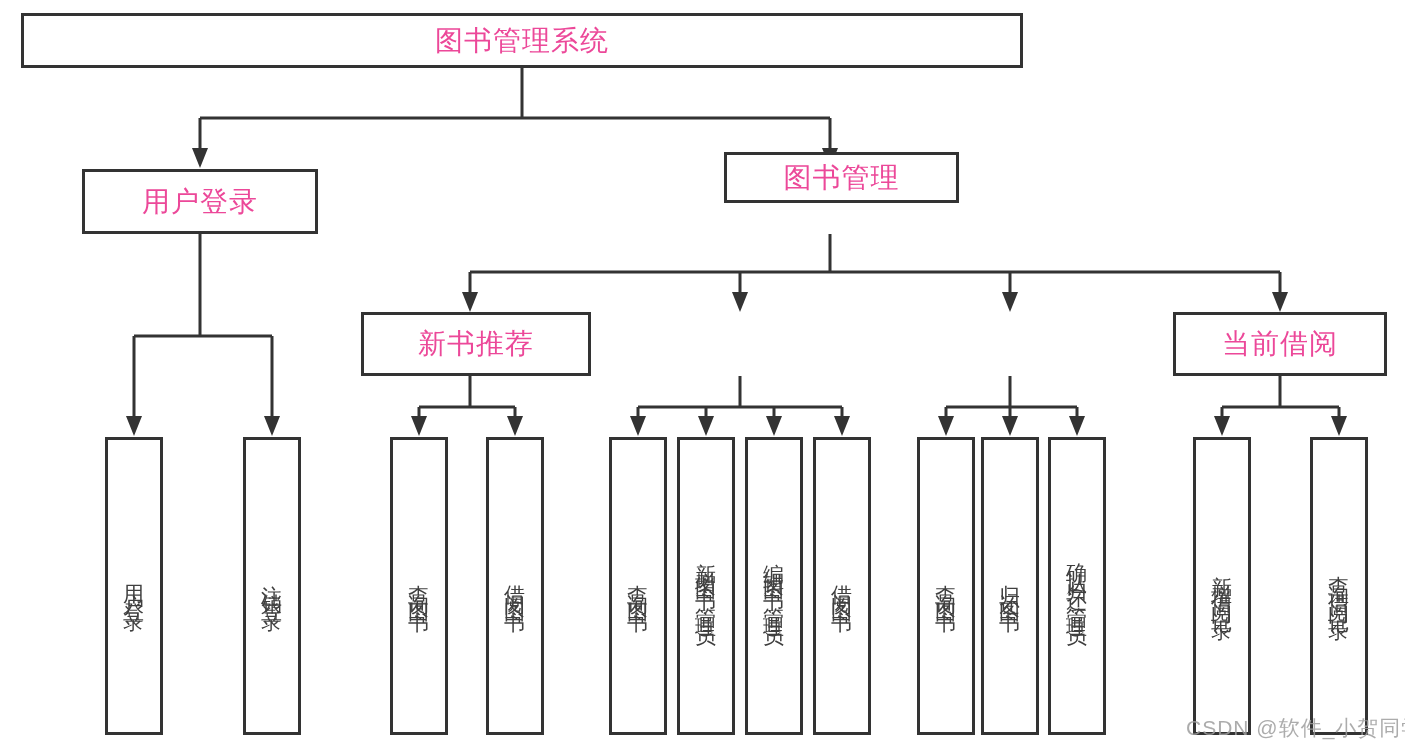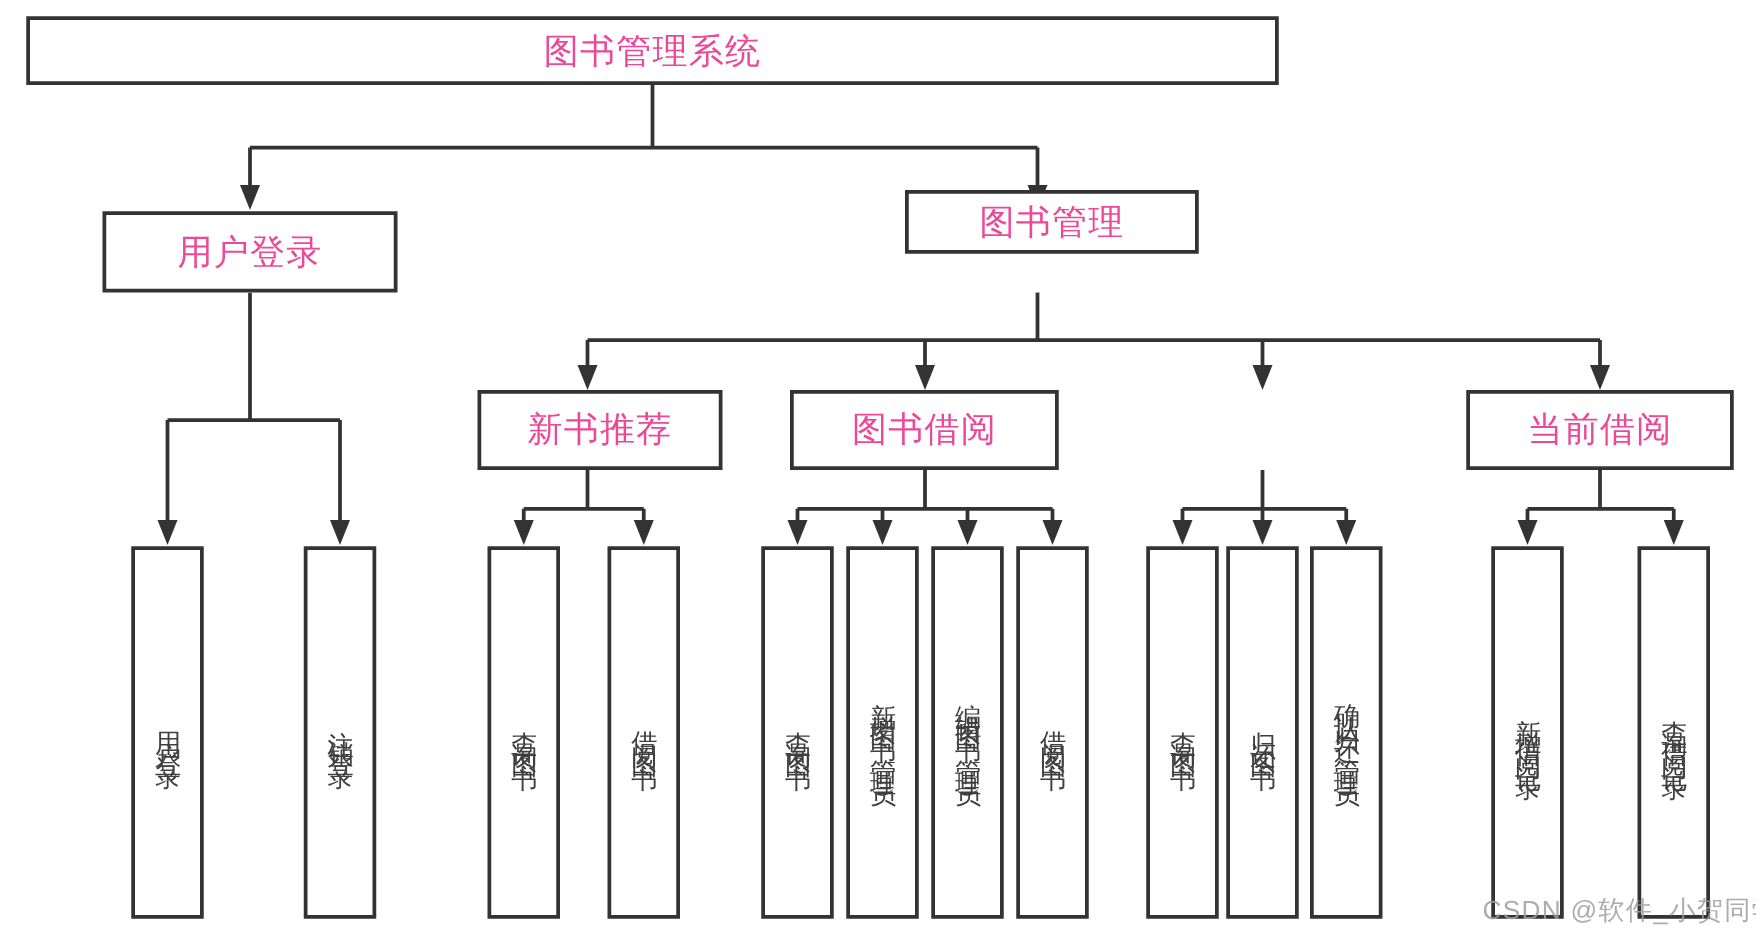--- a/index.html
+++ b/index.html
@@ -80,25 +80,22 @@
     <span class="lbl">图书管理系统</span>
   </div>
 
   <div class="node" style="left:82px;top:169px;width:236px;height:65px;">
     <span class="lbl">用户登录</span>
   </div>
   <div class="node" style="left:712px;top:152px;width:235px;height:51px;margin-left:12px;">
     <span class="lbl">图书管理</span>
   </div>
 
-  <div class="node" style="left:382px;top:312px;width:196px;height:64px;">
+  <div class="node" style="left:361px;top:312px;width:230px;height:64px;">
     <span class="lbl">新书推荐</span>
-  </div>
-  <div class="node" style="left:632px;top:312px;width:215px;height:64px;">
-    <span class="lbl">图书借阅</span>
   </div>
   <div class="node" style="left:1173px;top:312px;width:214px;height:64px;">
     <span class="lbl">当前借阅</span>
   </div>
 
   <div class="leaf" style="left:105px;">
     <span class="vtext">用户登录</span>
   </div>
   <div class="leaf" style="left:243px;">
     <span class="vtext">注销登录</span>

